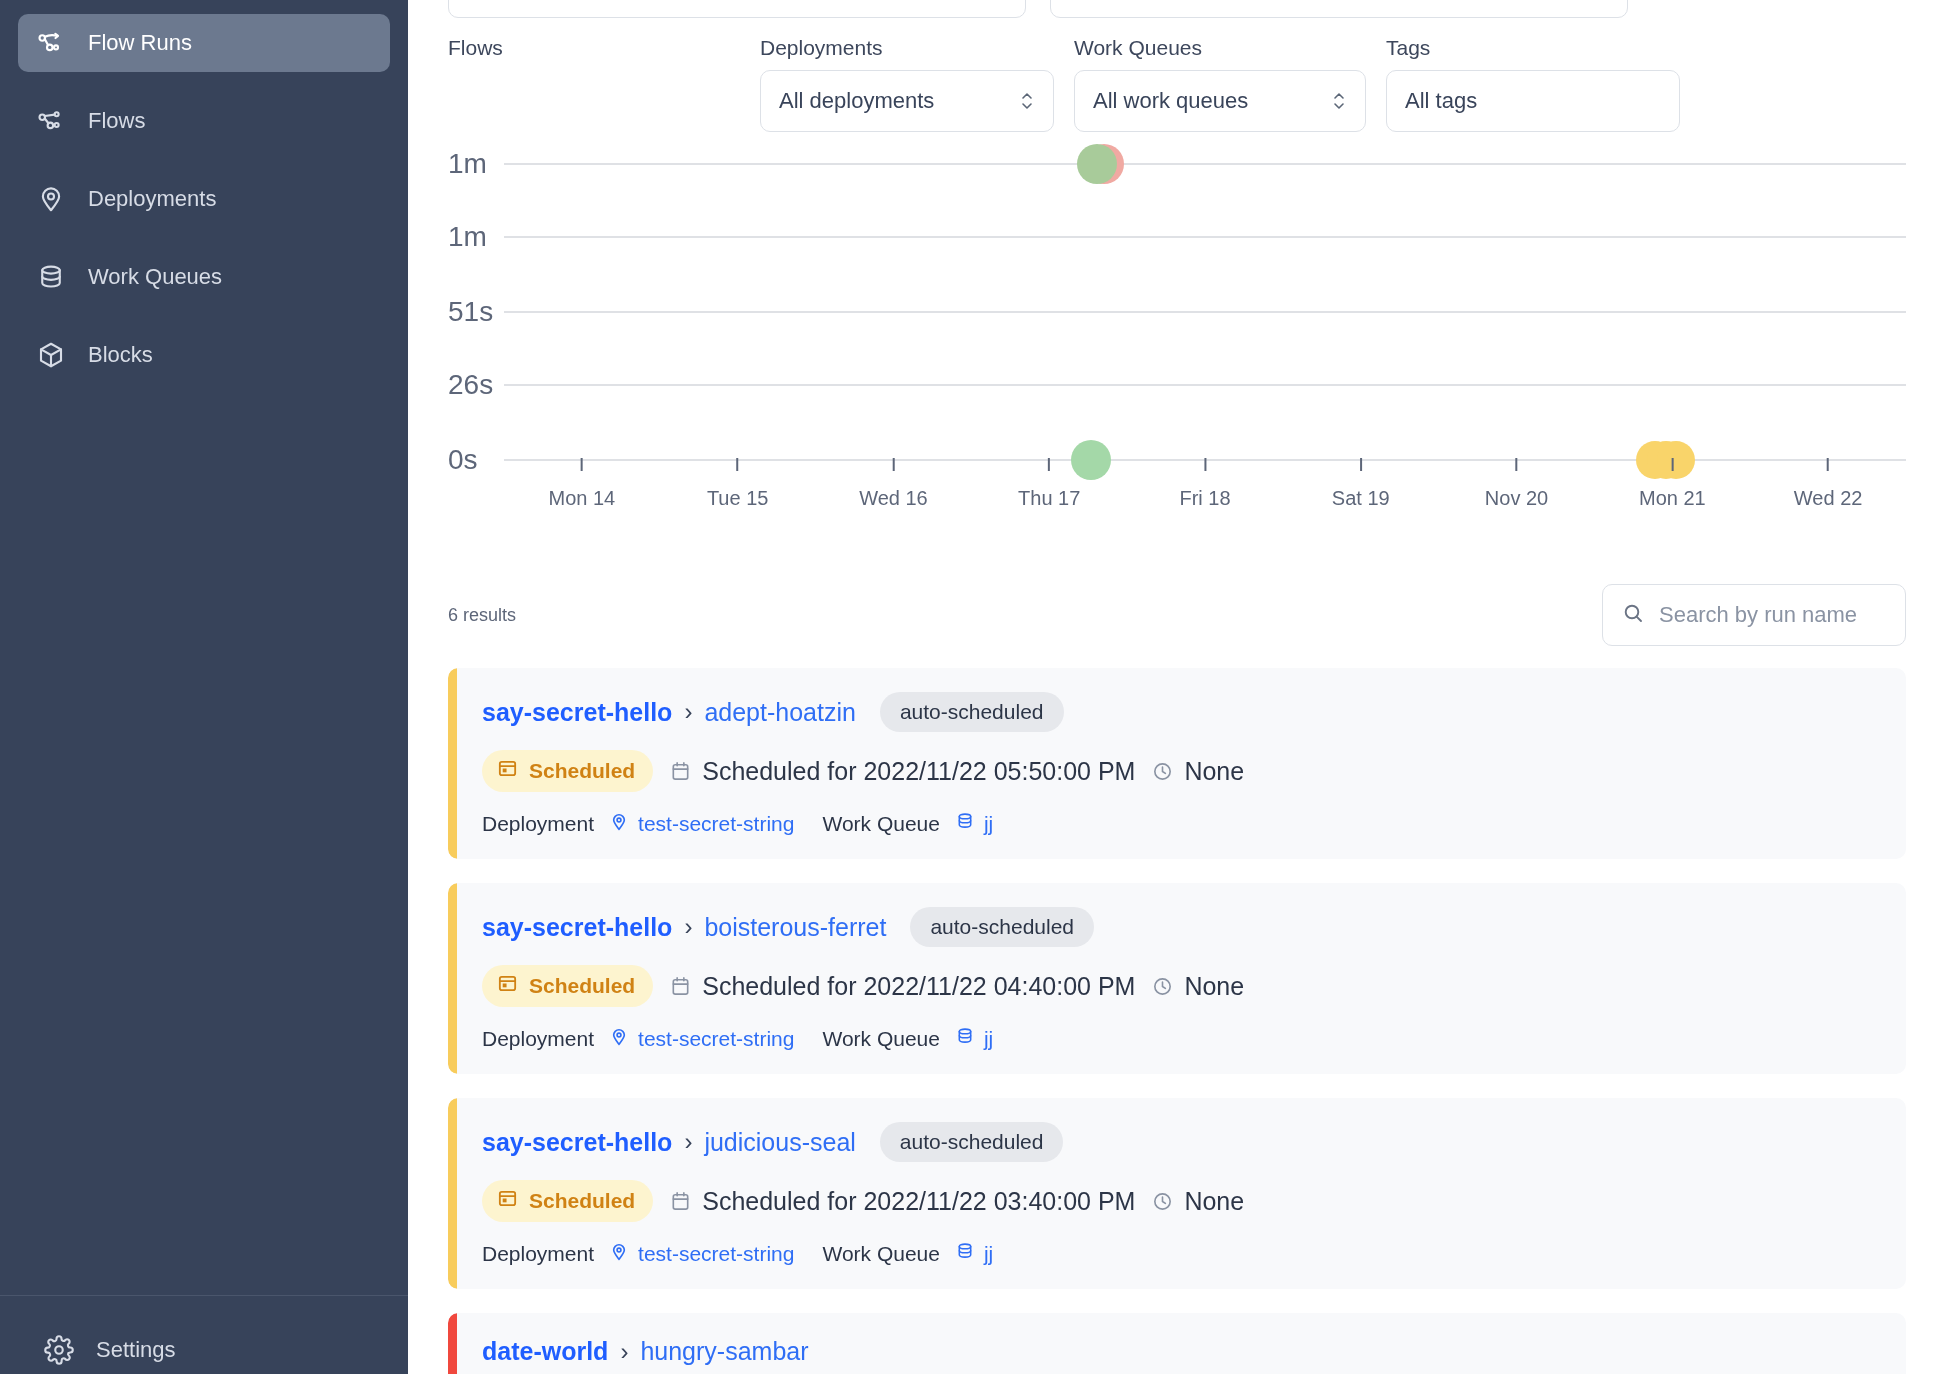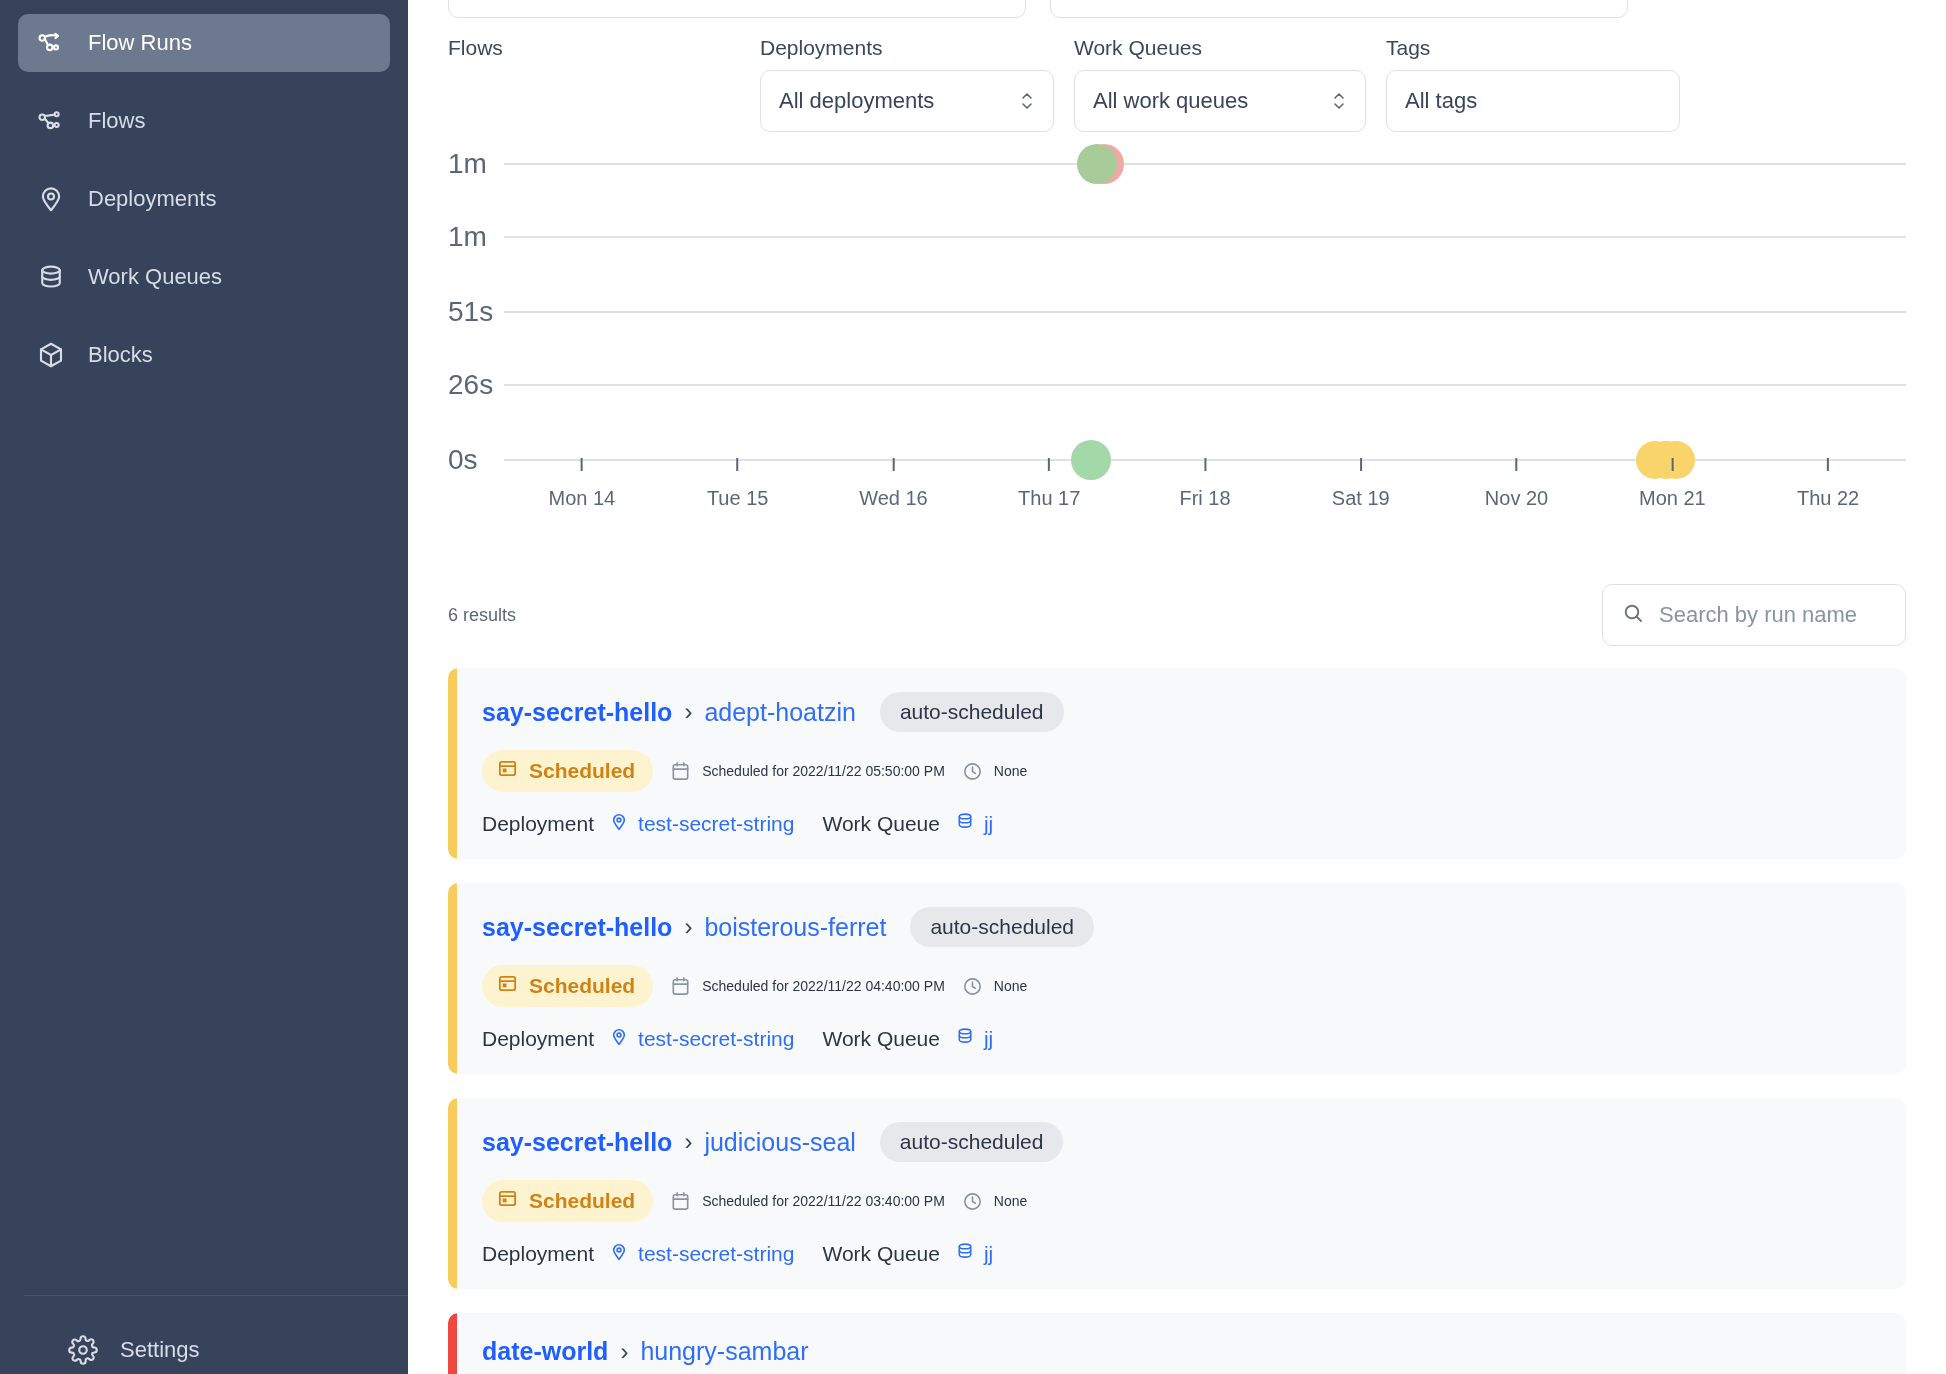--- a/index.html
+++ b/index.html
@@ -28,21 +28,20 @@
     cursor: pointer;
     margin-bottom: 20px;
   }
   .nav-item.active { background: #6c798f; color: #ffffff; }
   .nav-item .ico { width: 30px; height: 30px; display:flex; align-items:center; justify-content:center; flex:0 0 30px;}
   .nav-item .ico svg { display:block; }
   .sidebar-footer {
     margin-top: auto;
     border-top: 1px solid #4a566c;
     padding: 30px 36px 0 44px;
-    margin-left: 24px;
   }
   .sidebar-footer .nav-item { margin-bottom: 0; padding: 0; height: 48px; }
 
   
   .main {
     flex: 1 1 auto;
     position: relative;
     background: #fff;
     overflow: hidden;
   }
@@ -167,21 +166,21 @@
     font-size: 21px;
   }
 
   .card-meta { display: flex; align-items: center; gap: 16px; margin-bottom: 18px; flex-wrap: nowrap; }
   .state {
     display: inline-flex; align-items: center; gap: 10px;
     border-radius: 999px; padding: 7px 18px 7px 14px;
     font-size: 21px; font-weight: bold;
   }
   .state.scheduled { background: #fdf4cf; color: #d08214; }
-  .meta-item { display: inline-flex; align-items: center; gap: 10px; font-size: 14px; color: #2c3547; }
+  .meta-item { display: inline-flex; align-items: center; gap: 10px; font-size: 25px; color: #2c3547; }
   .meta-item .mi { color: #8a93a3; display: flex; }
 
   .card-foot { display: flex; align-items: center; gap: 14px; font-size: 21px; color: #2c3547; }
   .card-foot .lbl { color: #2c3547; }
   .card-foot .lnk { color: #2f6ef5; display: inline-flex; align-items: center; gap: 8px; }
   .gapr { margin-left: 14px; }
 </style>
 </head>
 <body>
 
@@ -372,21 +371,21 @@
           <div class="tick" style="left: 72.2222%;">
             <div class="mark"></div>
             <div class="lbl">Nov 20</div>
           </div>
           <div class="tick" style="left: 83.3333%;">
             <div class="mark"></div>
             <div class="lbl">Mon 21</div>
           </div>
           <div class="tick" style="left: 94.4444%;">
             <div class="mark"></div>
-            <div class="lbl">Thu 22</div>
+            <div class="lbl">Wed 22</div>
           </div>
         </div>
     </div>
 
     <div class="results-bar">
       <div class="results-count">6 results</div>
       <div class="search-box">
         <span>
           <svg width="24" height="24" viewBox="0 0 24 24" fill="none" stroke="#6b7485" stroke-width="1.9" stroke-linecap="round">
               <circle cx="11" cy="11" r="6.3"></circle>

